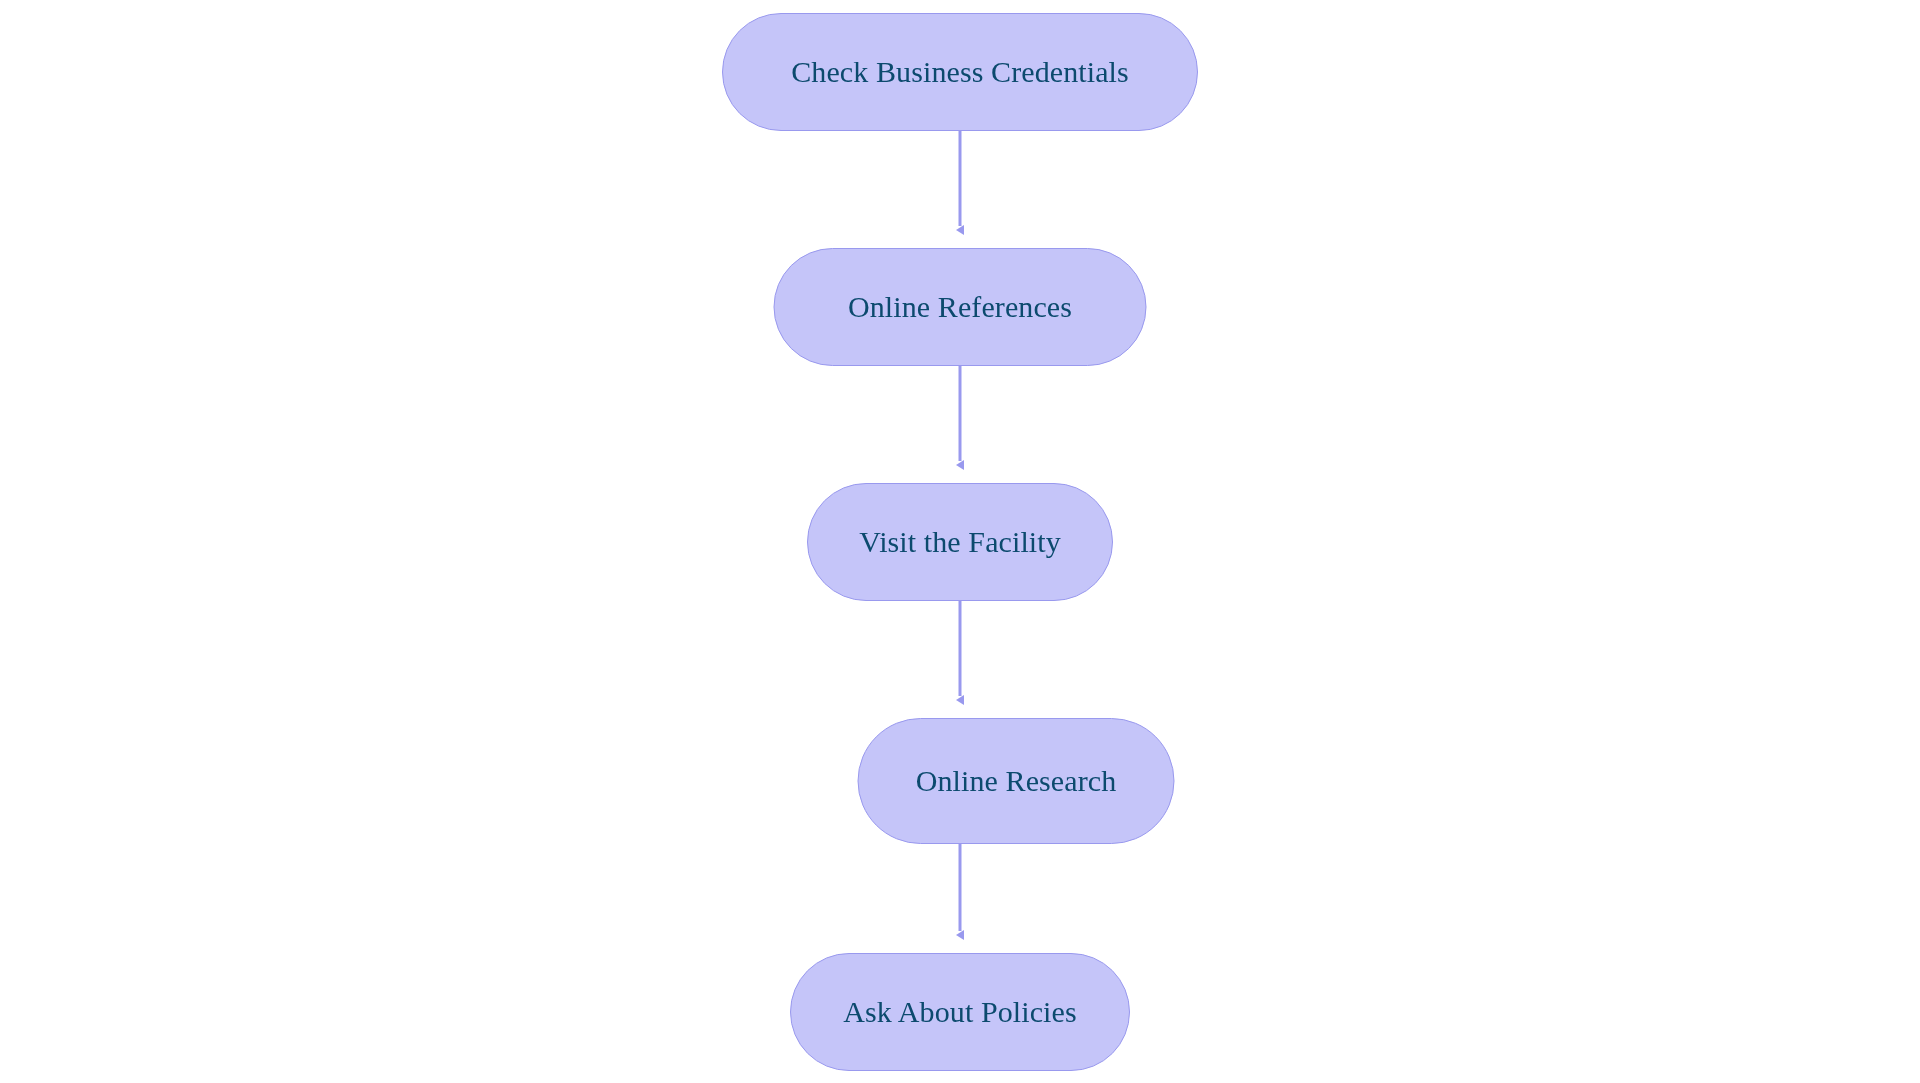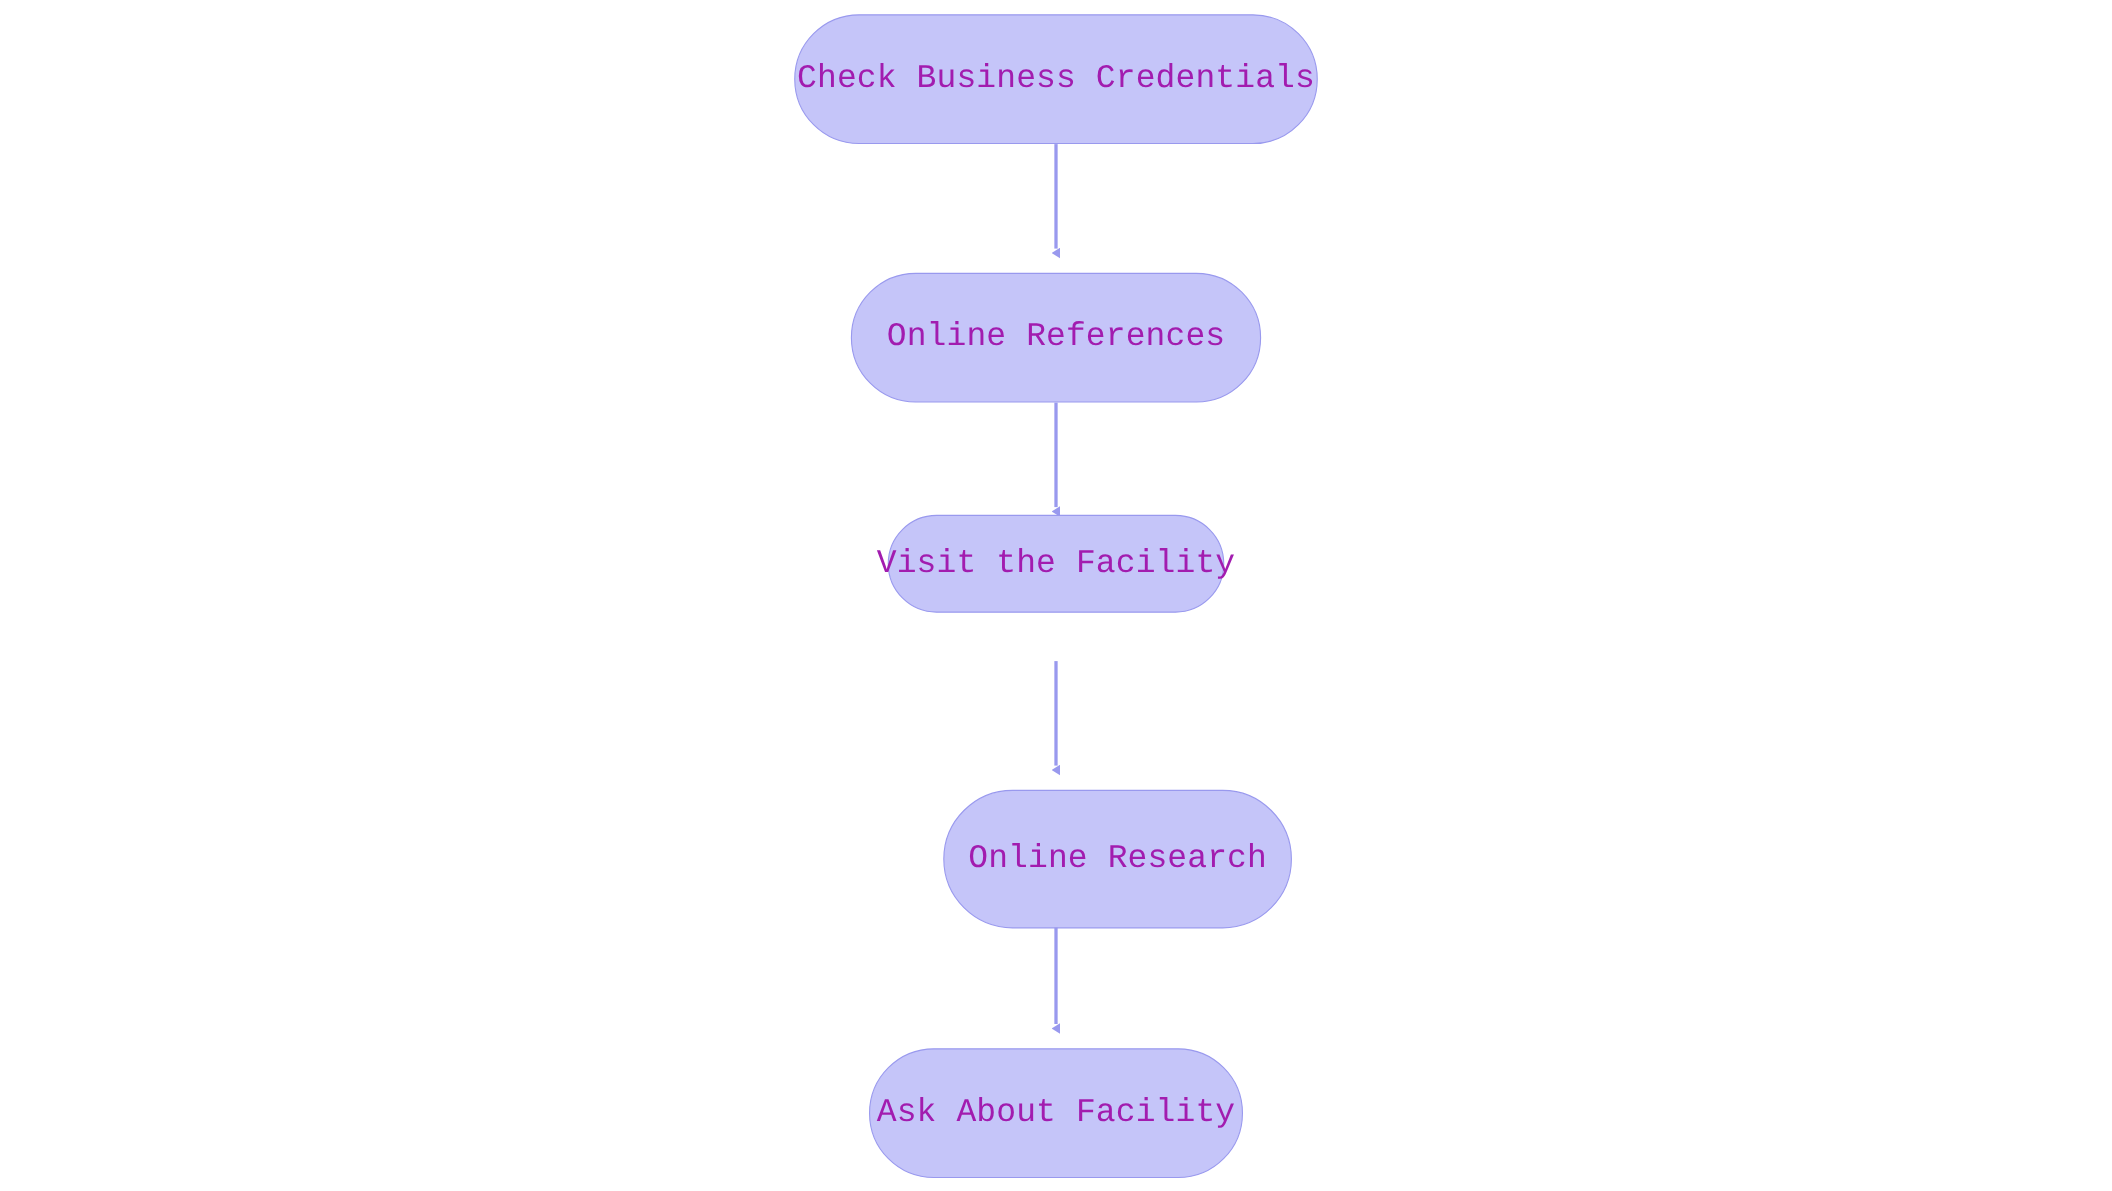--- a/index.html
+++ b/index.html
@@ -37,22 +37,22 @@
     display: flex;
     align-items: center;
     justify-content: center;
     background: #c5c5f9;
     border: 1.6px solid #9999ee;
     border-radius: 999px;
     transform: translateX(-50%);
   }
 
   .node-label {
-    color: #a21caf;
-    font-family: Liberation Mono, monospace;
+    color: #0c4a6e;
+    font-family: Liberation Serif, serif;
     font-size: 30px;
     font-weight: 400;
     letter-spacing: 0.1px;
     white-space: nowrap;
     line-height: 1;
     text-align: center;
   }
 </style>
 </head>
 <body>
@@ -74,25 +74,25 @@
   </svg>
 
   <div class="node" style="left:960px; top:13px; width:476px; height:118px;">
     <span class="node-label">Check Business Credentials</span>
   </div>
 
   <div class="node" style="left:960px; top:248px; width:373px; height:118px;">
     <span class="node-label">Online References</span>
   </div>
 
-  <div class="node" style="left:960px; top:468px; width:306px; height:89px;">
+  <div class="node" style="left:960px; top:483px; width:306px; height:118px;">
     <span class="node-label">Visit the Facility</span>
   </div>
 
   <div class="node" style="left:1016px; top:718px; width:317px; height:126px;">
     <span class="node-label">Online Research</span>
   </div>
 
   <div class="node" style="left:960px; top:953px; width:340px; height:118px;">
-    <span class="node-label">Ask About Facility</span>
+    <span class="node-label">Ask About Policies</span>
   </div>
 
 </div>
 
 </body></html>

